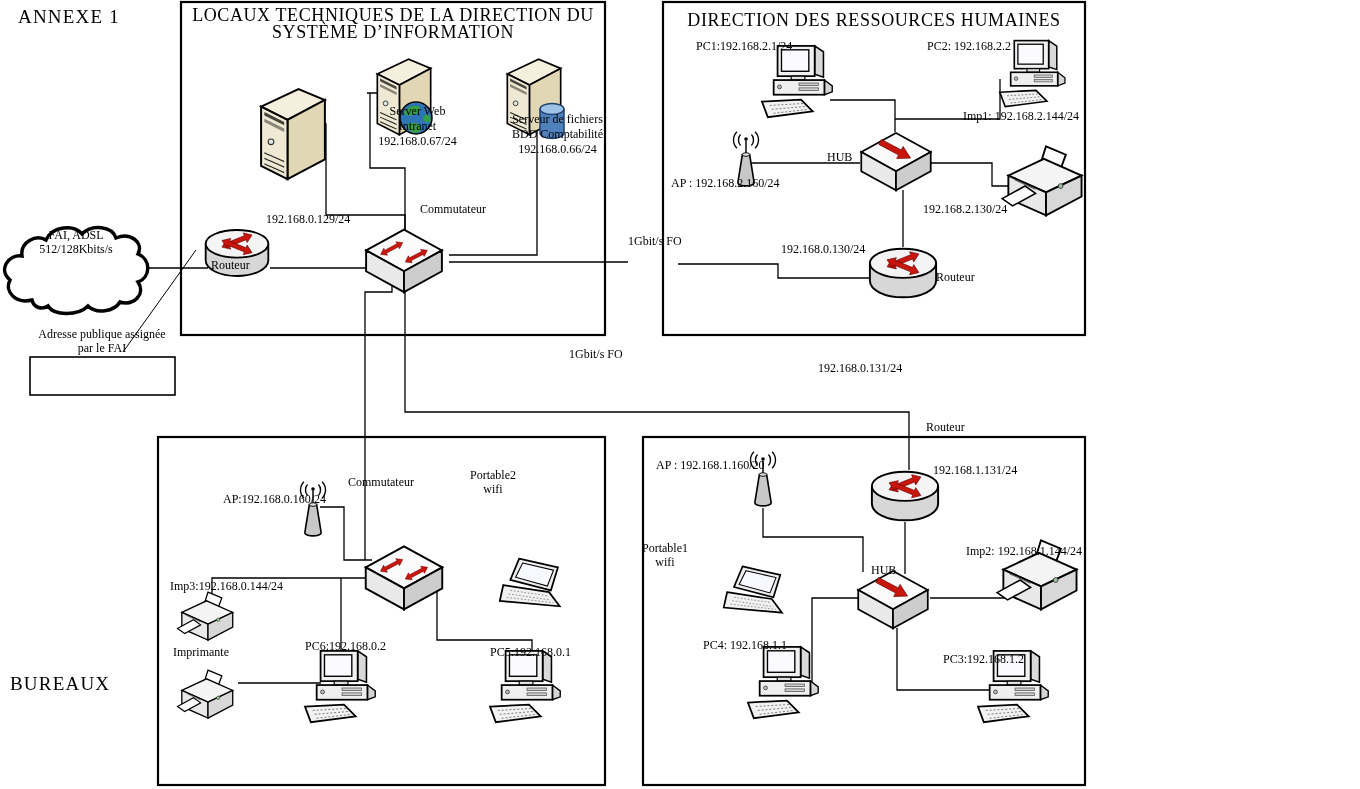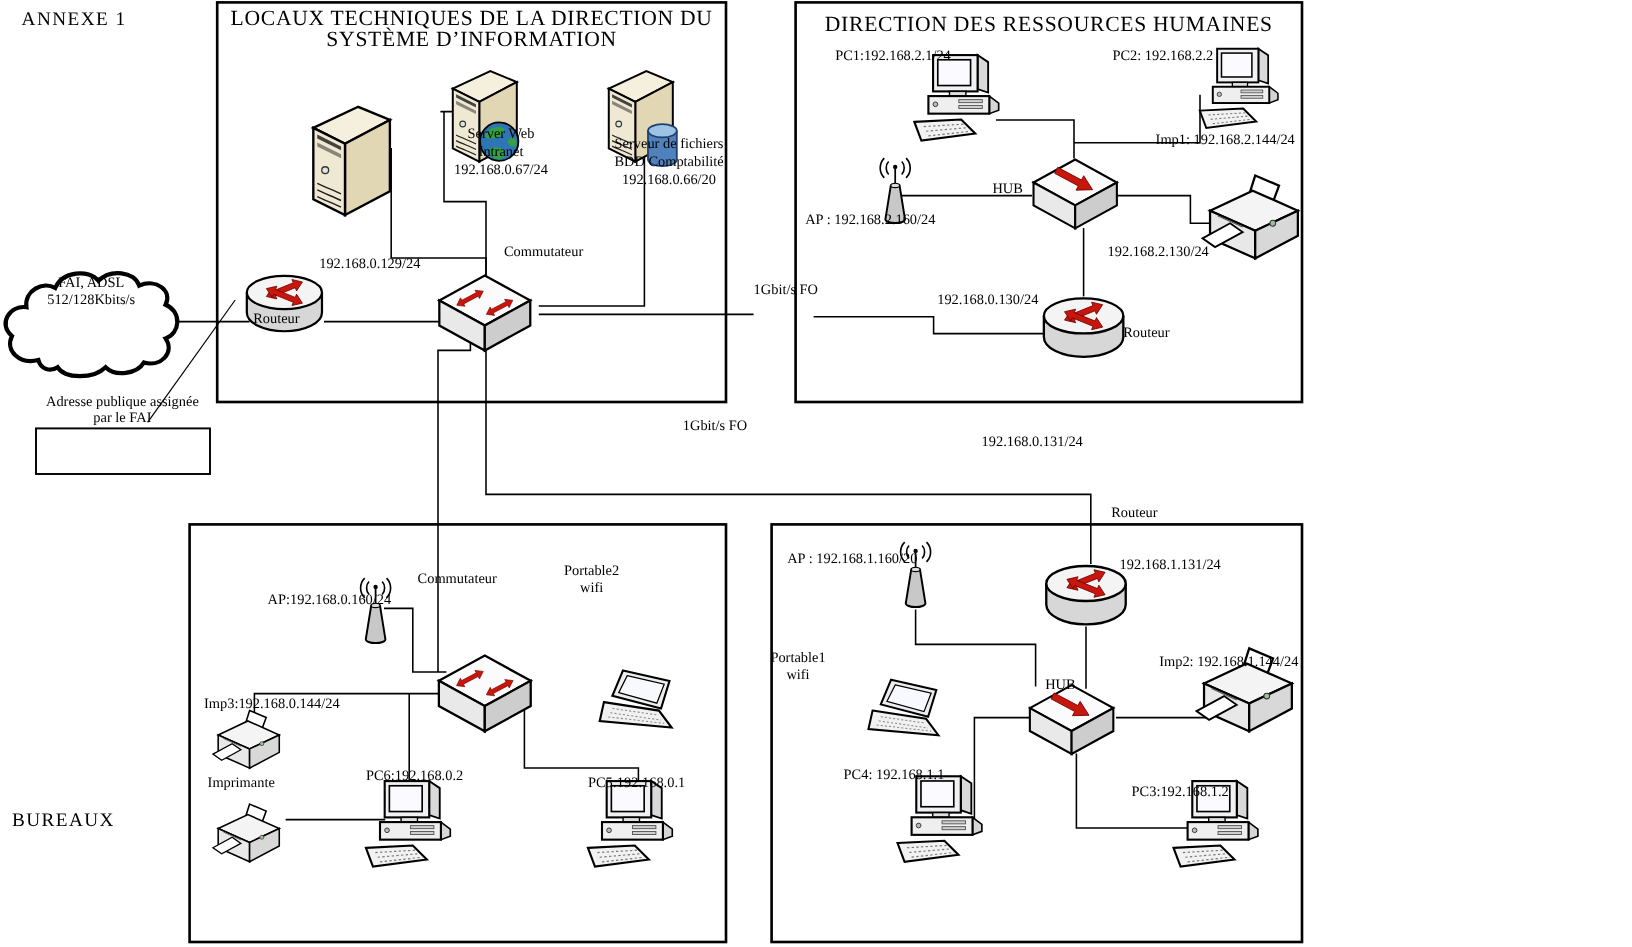--- a/index.html
+++ b/index.html
@@ -2,21 +2,21 @@
 <html><head>
 <meta charset="utf-8">
 <style>
   html,body{margin:0;padding:0;background:#fff;}
   #canvas{position:relative;width:1360px;height:789px;background:#fff;overflow:hidden;
           font-family:"Liberation Serif","DejaVu Serif",serif;color:#000;}
   #net{position:absolute;left:0;top:0;}
   .lbl{position:absolute;font-size:12px;line-height:14px;white-space:pre-line;color:#000;}
   .c{text-align:center;}
   .t{font-size:18px;line-height:17px;letter-spacing:.6px;}
-  .big{font-size:16px;letter-spacing:1.2px;}
+  .big{font-size:19px;letter-spacing:1.2px;}
 </style>
 </head>
 <body>
 
 <div id="canvas">
 
 <svg id="net" width="1360" height="789" viewBox="0 0 1360 789">
   <defs>
     <g id="dbl-arrow">
       <polygon points="-22,0 -12,-7 -12,-3 12,-3 12,-7 22,0 12,7 12,3 -12,3 -12,7" fill="#c8160c" stroke="#6b0000" stroke-width="0.8"></polygon>
@@ -173,21 +173,21 @@
 <div class="lbl big" style="left:18px;top:10px;">ANNEXE 1</div>
 <div class="lbl big" style="left:10px;top:677px;">BUREAUX</div>
 
 <div class="lbl c t" style="left:186px;top:7px;width:414px;">LOCAUX TECHNIQUES DE LA DIRECTION  DU
 SYSTÈME  D’INFORMATION</div>
 <div class="lbl c" style="left:360px;top:104px;width:115px;line-height:15px;">Server Web
 Intranet
 192.168.0.67/24</div>
 <div class="lbl c" style="left:495px;top:112px;width:125px;line-height:15px;">Serveur de fichiers
 BDD Comptabilité
-192.168.0.66/20</div>
+192.168.0.66/24</div>
 <div class="lbl" style="left:420px;top:202px;">Commutateur</div>
 <div class="lbl" style="left:266px;top:212px;">192.168.0.129/24</div>
 <div class="lbl" style="left:211px;top:258px;">Routeur</div>
 
 <div class="lbl c" style="left:20px;top:228px;width:112px;">FAI, ADSL
 512/128Kbits/s</div>
 <div class="lbl c" style="left:28px;top:327px;width:148px;">Adresse publique assignée
 par le FAI</div>
 
 <div class="lbl" style="left:628px;top:234px;">1Gbit/s FO</div>

